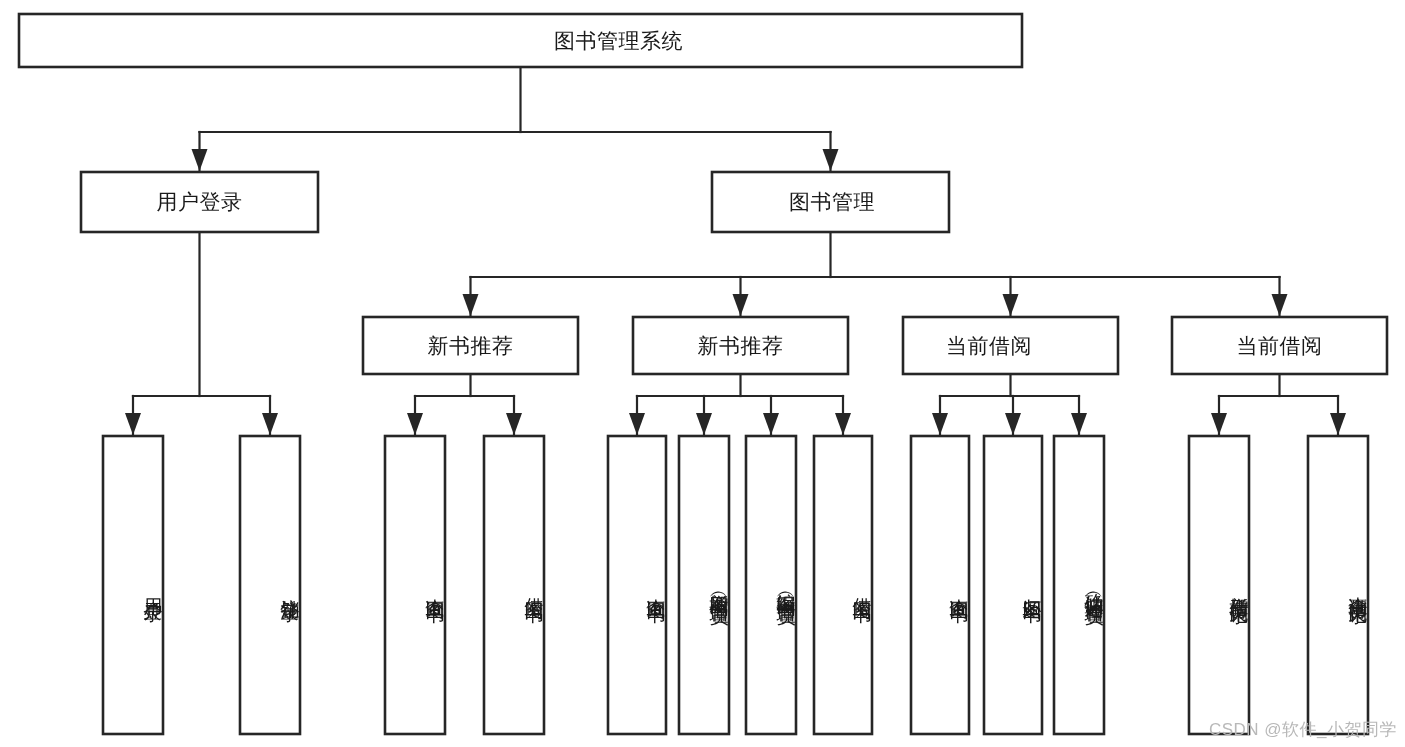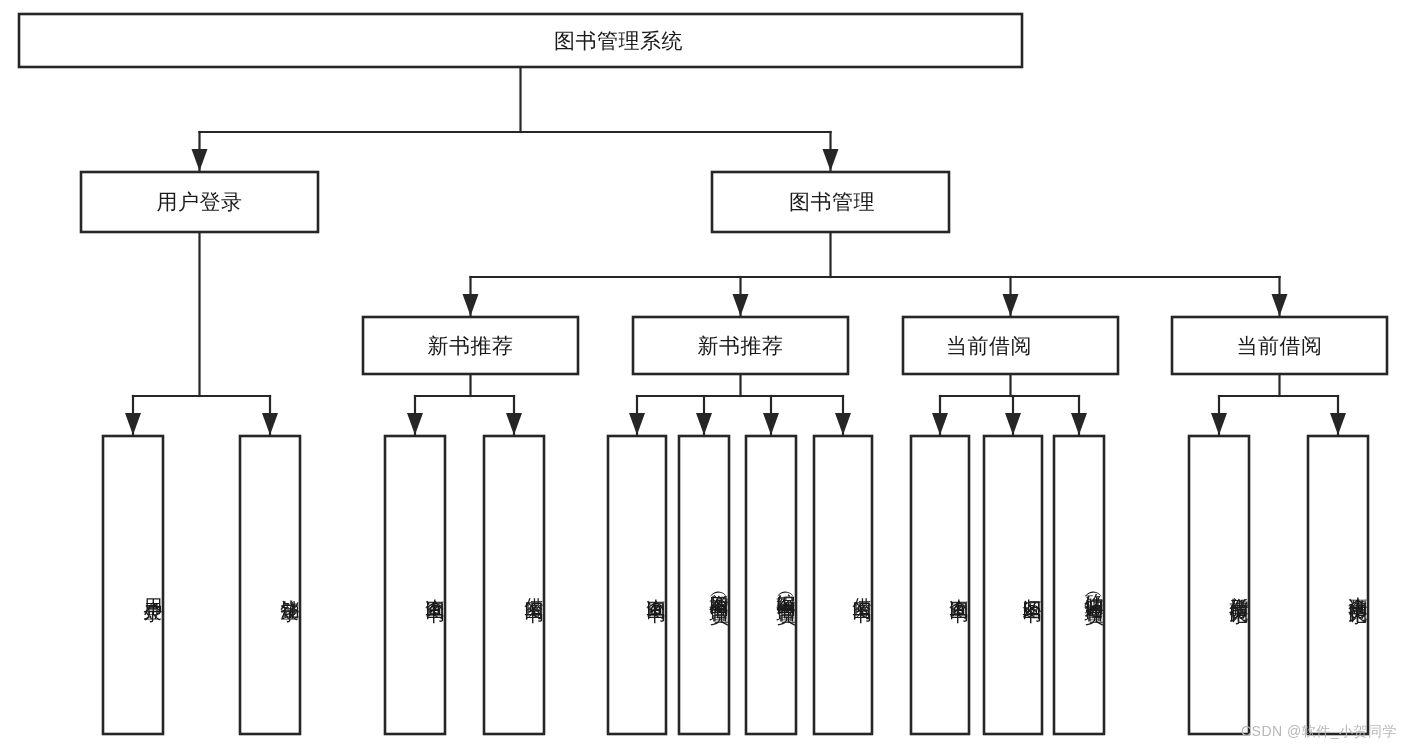--- a/index.html
+++ b/index.html
@@ -65,21 +65,21 @@
   }
   .node-hit {
     position: absolute;
     cursor: pointer;
     background: transparent;
   }
   .watermark {
     position: absolute;
     right: 8px;
     bottom: 6px;
-    font-size: 14px;
+    font-size: 17px;
     color: #b8b8b8;
     font-family: "Liberation Sans", "DejaVu Sans", sans-serif;
     letter-spacing: 0.5px;
     user-select: none;
   }
 </style>
 </head>
 <body>
 
 <div id="diagram-root">

